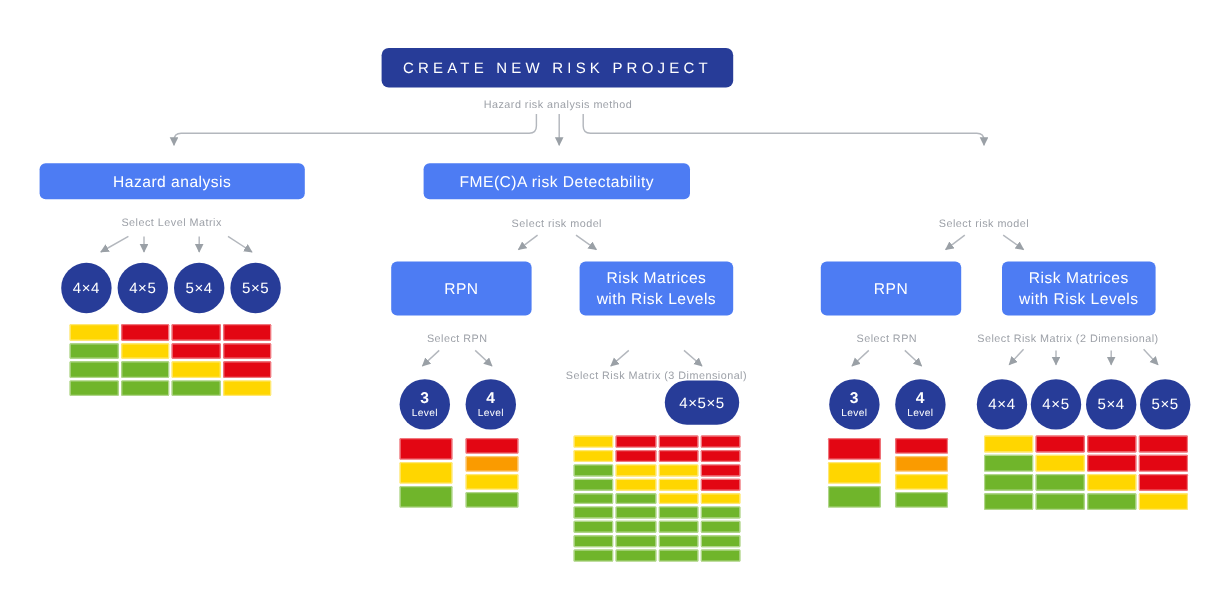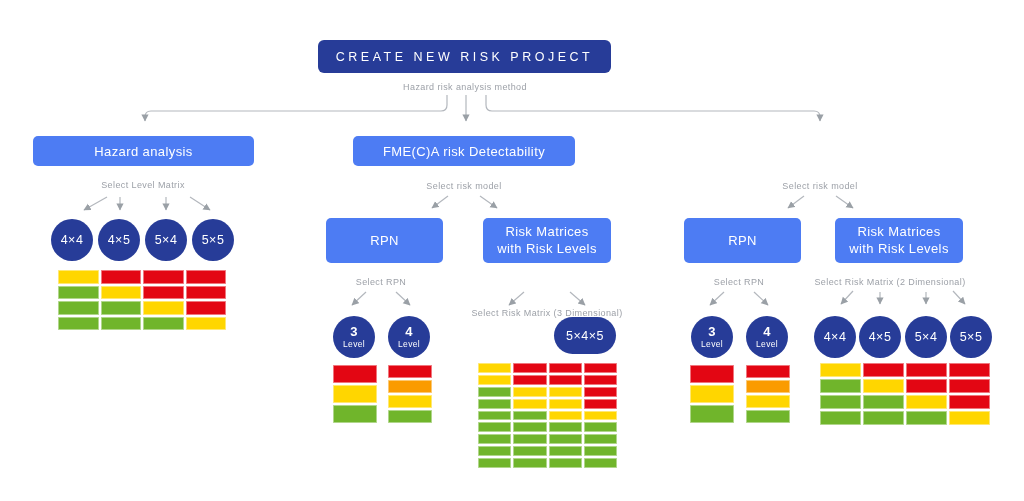--- a/index.html
+++ b/index.html
@@ -151,21 +151,21 @@
 
   <div class="circle" style="left:333px; top:316px;">
     <span class="num">3</span>
     <span class="unit">Level</span>
   </div>
   <div class="circle" style="left:388px; top:316px;">
     <span class="num">4</span>
     <span class="unit">Level</span>
   </div>
 
-  <div class="pill" style="left:554px; top:317px; width:62px;">5×4×5</div>
+  <div class="pill" style="left:554px; top:317px; width:62px;">4×5×5</div>
 
   <div class="grid" style="left: 333px; top: 365px; width: 44px; height: 58px; grid-template-columns: repeat(1, 1fr);">
       <div class="cell" style="background: var(--c-red);"></div>
       <div class="cell" style="background: var(--c-yellow);"></div>
       <div class="cell" style="background: var(--c-green);"></div>
     </div>
   <div class="grid" style="left: 388px; top: 365px; width: 44px; height: 58px; grid-template-columns: repeat(1, 1fr);">
       <div class="cell" style="background: var(--c-red);"></div>
       <div class="cell" style="background: var(--c-orange);"></div>
       <div class="cell" style="background: var(--c-yellow);"></div>

